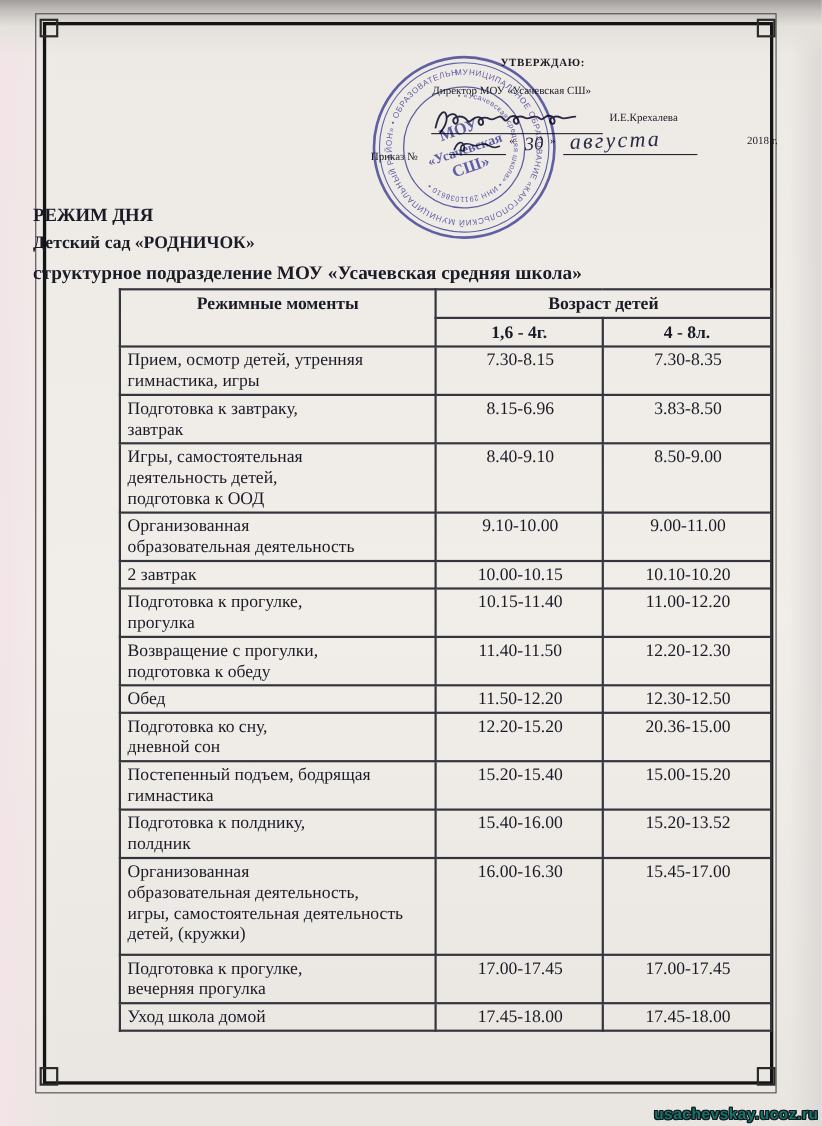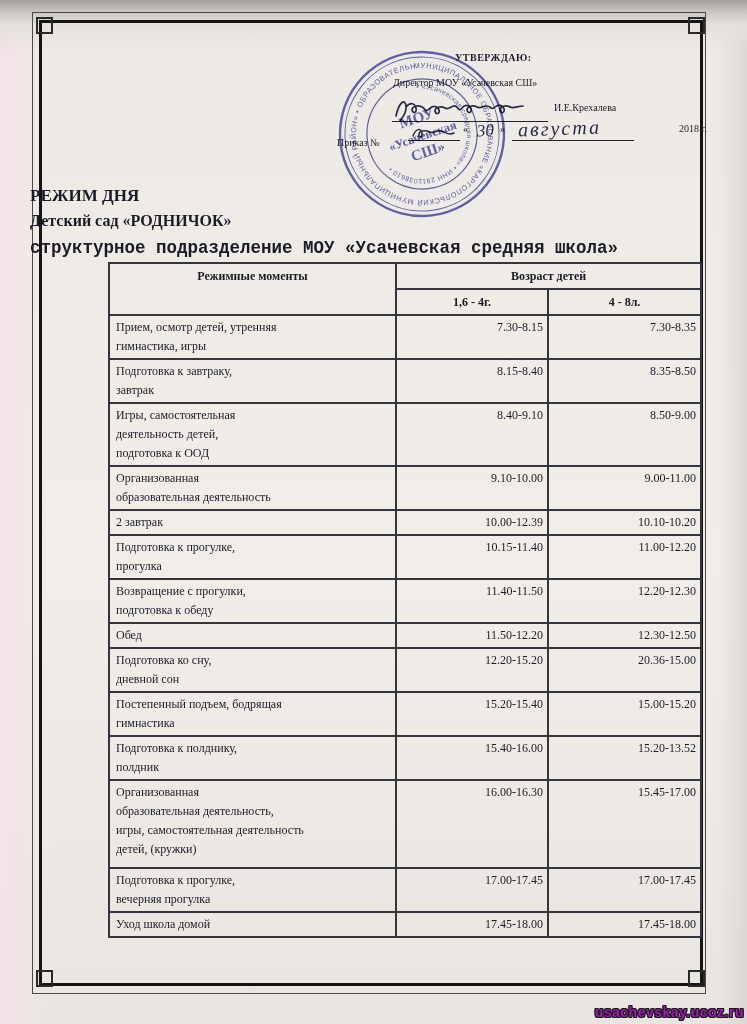--- a/index.html
+++ b/index.html
@@ -22,30 +22,30 @@
   .hdr{font-size:10px;white-space:nowrap;}
   .hdr-bold{font-weight:600;letter-spacing:.5px;}
   .uline{border-bottom:1.4px solid #23232e;height:1px;}
   .hand{font-style:italic;color:#2a2a44;}
   
   .title-wrap{left:30px;width:680px;font-weight:bold;}
   
   table.sched{border-collapse:collapse;table-layout:fixed;background:transparent;}
   table.sched th, table.sched td{
     border:2px solid #35353d;vertical-align:top;
-    font-size:12px;line-height:19px;padding:2px 4px 2px 6px;
+    font-size:16px;line-height:19px;padding:2px 4px 2px 6px;
   }
   table.sched th{font-weight:bold;text-align:center;padding:3px 2px 2px 2px;}
   td.activity{white-space:pre-line;text-align:left;}
-  td.time{text-align:right;padding-top:3px;font-size:15.5px;}
+  td.time{text-align:center;padding-top:3px;font-size:15.5px;}
   
   .watermark{
     right:3px;bottom:4px;
     font-family:"Liberation Sans", sans-serif;font-weight:bold;font-size:14px;
-    color:#a21caf;letter-spacing:.5px;
+    color:#0f766e;letter-spacing:.5px;
     text-shadow:-1px 0 0 #17171c,1px 0 0 #17171c,0 -1px 0 #17171c,0 1px 0 #17171c,
                 -1px -1px 0 #17171c,1px 1px 0 #17171c,-1px 1px 0 #17171c,1px -1px 0 #17171c;
   }
   .stamp{mix-blend-mode:multiply;opacity:.82;transform:rotate(-7deg);}
   .sig-svg{mix-blend-mode:multiply;}
 </style>
 </head>
 <body>
 
 <div class="abs frame-thin"></div>
@@ -94,21 +94,21 @@
   </text>
   <g transform="rotate(-12 86 86)" fill="#4545a2" text-anchor="middle" font-family="Liberation Serif, serif" font-weight="bold">
     <text x="86" y="74" font-size="15">МОУ</text>
     <text x="86" y="92" font-size="12.5">«Усачевская</text>
     <text x="86" y="109" font-size="15">СШ»</text>
   </g>
 </svg>
 
 <div class="abs title-wrap" style="top:186px;font-size:17px;">РЕЖИМ ДНЯ</div>
 <div class="abs title-wrap" style="top:212px;font-size:16px;">Детский сад «РОДНИЧОК»</div>
-<div class="abs title-wrap" style="top:238px;font-size:17.5px;font-family:Liberation Mono, monospace;">структурное подразделение МОУ «Усачевская средняя  школа»</div>
+<div class="abs title-wrap" style="top:238px;font-size:17.5px;">структурное подразделение МОУ «Усачевская средняя  школа»</div>
 
 <table class="sched abs" style="left:108px;top:262px;width:592px;">
   <colgroup>
       <col style="width:287px">
       <col style="width:152px">
       <col style="width:153px">
     </colgroup>
   <tbody>
       <tr style="height:26px">
     <th rowspan="2">Режимные моменты</th>
@@ -120,39 +120,39 @@
   </tr>
   <tr style="height:40px">
     <td class="activity">Прием, осмотр детей, утренняя
 гимнастика, игры</td>
     <td class="time">7.30-8.15</td>
     <td class="time">7.30-8.35</td>
   </tr>
   <tr style="height:38px">
     <td class="activity">Подготовка к завтраку,
 завтрак</td>
-    <td class="time">8.15-8.40</td>
-    <td class="time">8.35-8.50</td>
+    <td class="time">8.15-6.96</td>
+    <td class="time">3.83-8.50</td>
   </tr>
   <tr style="height:58px">
     <td class="activity">Игры,  самостоятельная
 деятельность детей,
 подготовка к ООД</td>
     <td class="time">8.40-9.10</td>
     <td class="time">8.50-9.00</td>
   </tr>
   <tr style="height:38px">
     <td class="activity">Организованная
 образовательная деятельность</td>
     <td class="time">9.10-10.00</td>
     <td class="time">9.00-11.00</td>
   </tr>
   <tr style="height:19px">
     <td class="activity">2 завтрак</td>
-    <td class="time">10.00-12.39</td>
+    <td class="time">10.00-10.15</td>
     <td class="time">10.10-10.20</td>
   </tr>
   <tr style="height:38px">
     <td class="activity">Подготовка к прогулке,
 прогулка</td>
     <td class="time">10.15-11.40</td>
     <td class="time">11.00-12.20</td>
   </tr>
   <tr style="height:38px">
     <td class="activity">Возвращение с прогулки,

